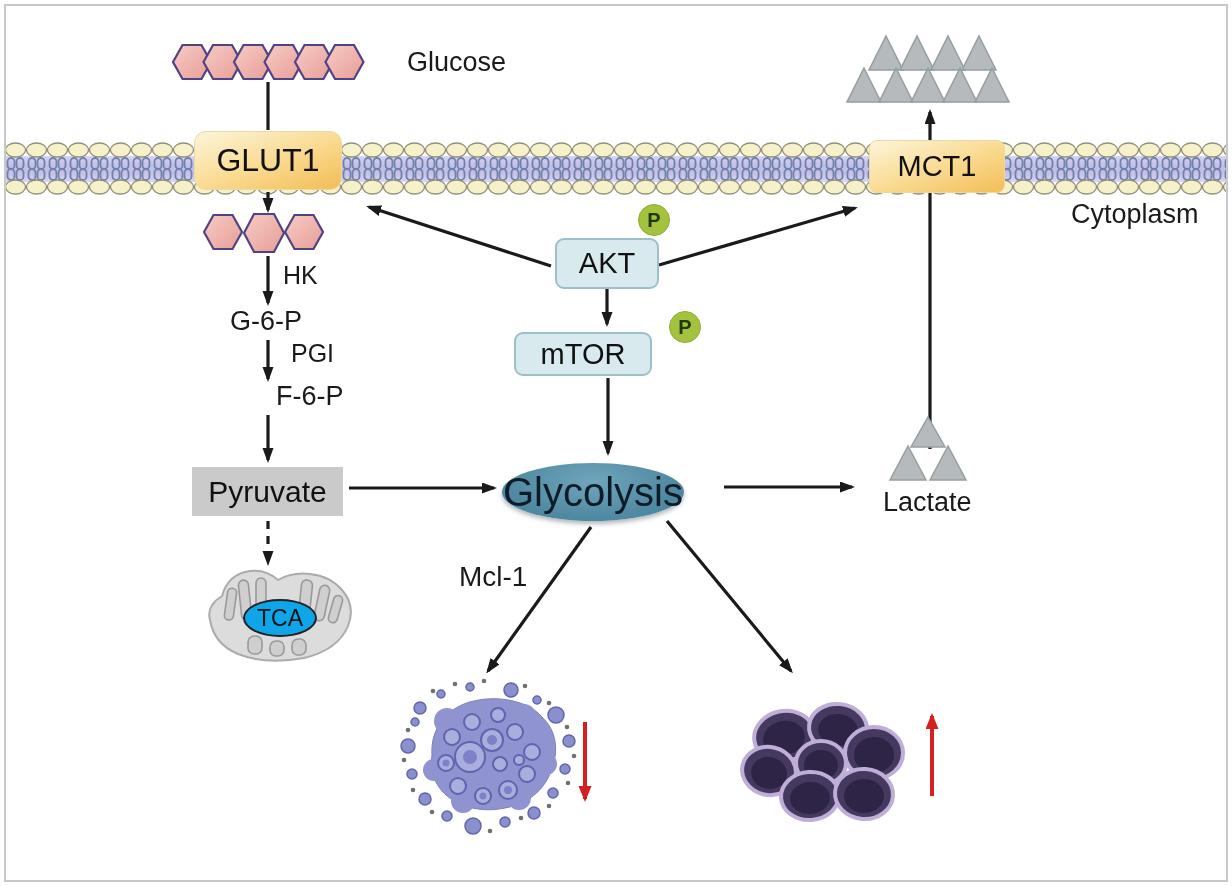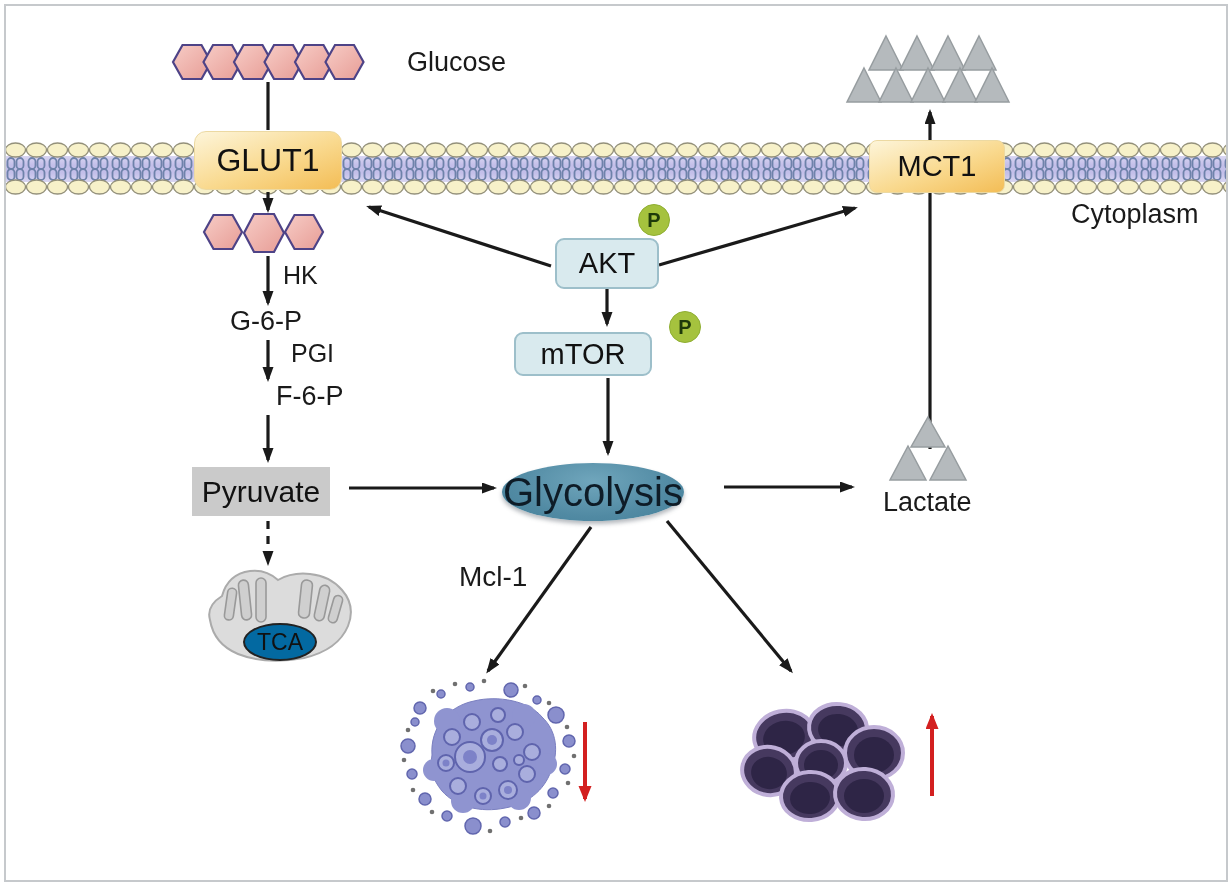--- a/index.html
+++ b/index.html
@@ -12,21 +12,21 @@
        color:#111;white-space:nowrap;box-sizing:border-box;}
   .transporter{background:linear-gradient(160deg,#fdf5da 0%,#f9d98e 55%,#f3bd56 100%);
        border:1px solid #ecd9a2;border-radius:12px;}
   .kinase{background:#d9eaee;border:2px solid #9dbfca;border-radius:9px;}
   .pbadge{position:absolute;width:30px;height:30px;border-radius:50%;
        background:#a5c23e;border:1px solid #8fae32;display:flex;align-items:center;
        justify-content:center;font-weight:bold;font-size:20px;color:#1e3a0a;}
   .gray-box{background:#cacaca;}
   .ellipse{background:radial-gradient(ellipse at 50% 32%,#70a6bc 0%,#518aa3 62%,#44809a 100%);
        border-radius:50%;box-shadow:0 3px 4px rgba(90,100,110,.45);color:#0e1c27;}
-  .tca{background:#0369a1;border:2.5px solid #222;border-radius:50%;margin-top:24px;}
+  .tca{background:#0ea5e9;border:2.5px solid #222;border-radius:50%;}
 </style>
 </head>
 <body>
 
 <div id="stage">
 
 <svg width="1232" height="886" viewBox="0 0 1232 886">
   <defs>
     <marker id="ah" markerUnits="userSpaceOnUse" markerWidth="16" markerHeight="13" refX="12" refY="5.5" orient="auto">
       <path d="M0,0 L15,5.5 L0,11 Z" fill="#1a1a1a"></path>
@@ -240,21 +240,21 @@
 
 <div class="box transporter" style="left:194px;top:131px;width:148px;height:59px;font-size:32px;">GLUT1</div>
 <div class="box transporter" style="left:869px;top:140px;width:136px;height:53px;font-size:29px;border-radius:8px;">MCT1</div>
 
 <div class="box kinase" style="left:555px;top:238px;width:104px;height:51px;font-size:29px;">AKT</div>
 <div class="pbadge" style="left:638px;top:204px;">P</div>
 
 <div class="box kinase" style="left:514px;top:332px;width:138px;height:44px;font-size:29px;">mTOR</div>
 <div class="pbadge" style="left:669px;top:311px;">P</div>
 
-<div class="box gray-box" style="left:192px;top:467px;width:138px;height:49px;font-size:30px;">Pyruvate</div>
+<div class="box gray-box" style="left:192px;top:467px;width:151px;height:49px;font-size:30px;">Pyruvate</div>
 
 <div class="box ellipse" style="left:502px;top:463px;width:182px;height:58px;font-size:40px;">Glycolysis</div>
 
 <div class="box tca" style="left:243px;top:599px;width:74px;height:38px;font-size:23px;">TCA</div>
 
 <div class="lbl" style="left:387px;top:48px;font-size:27px;margin-left:20px;">Glucose</div>
 <div class="lbl" style="left:1071px;top:200px;font-size:27px;">Cytoplasm</div>
 <div class="lbl" style="left:283px;top:262px;font-size:25px;">HK</div>
 <div class="lbl" style="left:230px;top:307px;font-size:27px;">G-6-P</div>
 <div class="lbl" style="left:291px;top:340px;font-size:25px;">PGI</div>

